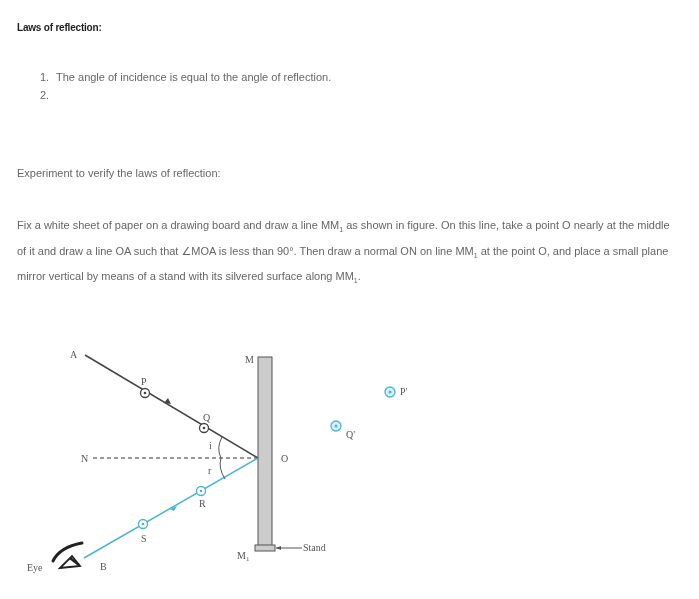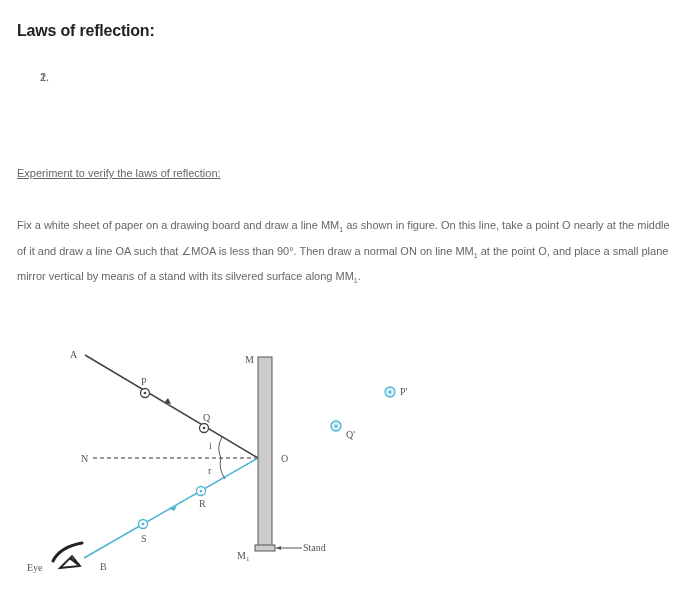--- a/index.html
+++ b/index.html
@@ -1,35 +1,36 @@
 <!DOCTYPE html>
 <html><head>
 <meta charset="utf-8">
 <style>
   html, body { margin: 0; padding: 0; background: #ffffff; }
   body { width: 699px; height: 599px; position: relative; overflow: hidden;
          font-family: "Liberation Sans", sans-serif; color: #555; }
-  .heading { position: absolute; left: 17px; top: 22px; font-size: 16px; font-weight: bold; color: #222; letter-spacing: -0.2px; }
+  .heading { position: absolute; left: 17px; top: 22px; font-size: 10px; font-weight: bold; color: #222; letter-spacing: -0.2px; }
   .laws { position: absolute; left: 40px; top: 68px; margin: 0; padding: 0; list-style: none; font-size: 11px; color: #666; line-height: 18px; }
   .laws li { position: relative; padding-left: 16px; width: 620px; }
   .laws li .num { position: absolute; left: 0; top: 0; }
-  .exp-link { position: absolute; left: 17px; top: 167px; font-size: 11px; color: #666; text-decoration: underline; }
+  .exp-link { position: absolute; left: 17px; top: 167px; font-size: 11px; color: #666; }
   .para { position: absolute; left: 17px; top: 215px; width: 660px; font-size: 11px; line-height: 20.5px; color: #666; margin: 0; }
   .para sub { font-size: 7px; }
   svg.diagram { position: absolute; left: 0; top: 330px; }
   .dlabel { font-family: "Liberation Serif", serif; font-size: 10px; fill: #555; }
 </style>
 </head>
 <body>
 
 <div class="heading">Laws of reflection:</div>
 
 <ol class="laws">
   <li>
     <span class="num">1.</span>
+    <span>The angle of incidence is equal to the angle of reflection.</span>
   </li>
   <li>
     <span class="num">2.</span>
   </li>
 </ol>
 
 <a class="exp-link">Experiment to verify the laws of reflection:</a>
 
 <p class="para"><span>Fix a white sheet of paper on a drawing board and draw a line MM</span><sub>1</sub><span> as shown in figure. On this line, take a point O nearly at the middle of it and draw a line OA such that ∠MOA is less than 90°. Then draw a normal ON on line MM</span><sub>1</sub><span> at the point O, and place a small plane mirror vertical by means of a stand with its silvered surface along MM</span><sub>1</sub><span>.</span></p>
 

